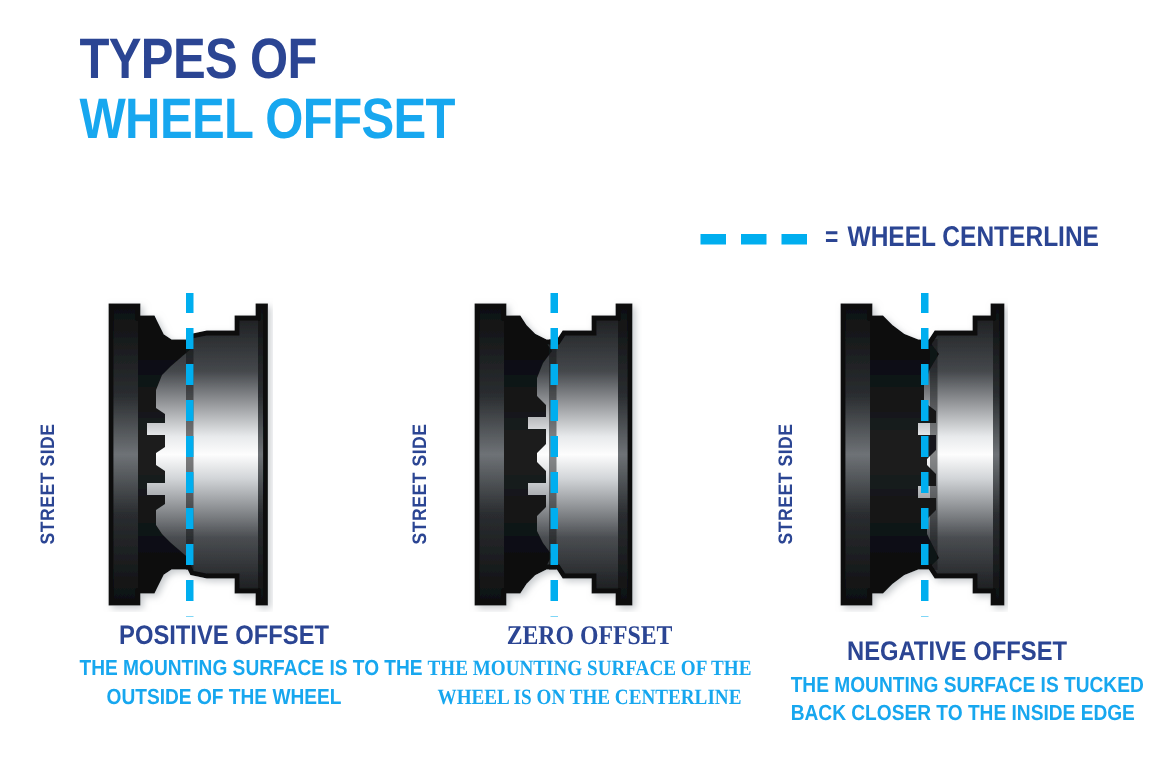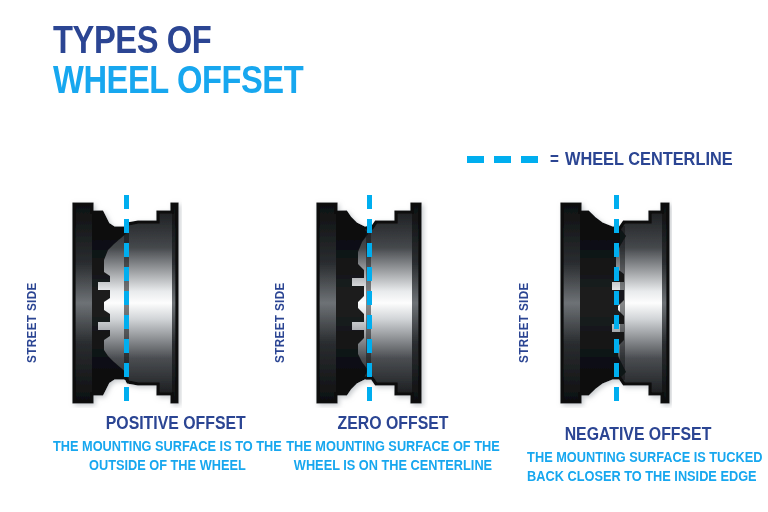--- a/index.html
+++ b/index.html
@@ -110,22 +110,22 @@
       rgba(255,255,255,0) 14px, rgba(255,255,255,0) 24px
     );
     pointer-events:none;
   }
   .col-0 .centerline { left:60px; }
   .col-1 .centerline { left:57px; }
   .col-2 .centerline { left:60px; }
 
   
   .caption { position:absolute; top:228px; width:100%; text-align:center; }
-  .col-0 .caption { text-align:right; padding-left:31px; }
-  .col-1 .caption { text-align:center; }
+  .col-0 .caption { text-align:center; padding-left:31px; }
+  .col-1 .caption { text-align:center;font-family:Liberation Serif, serif; }
   .col-2 .caption { text-align:center;margin-top:11px; }
 
   .cap-title {
     color:#2b4593;
     font-weight:bold;
     font-size:18px;
     line-height:20px;
     transform:scaleX(0.88);
     white-space:nowrap;
   }

